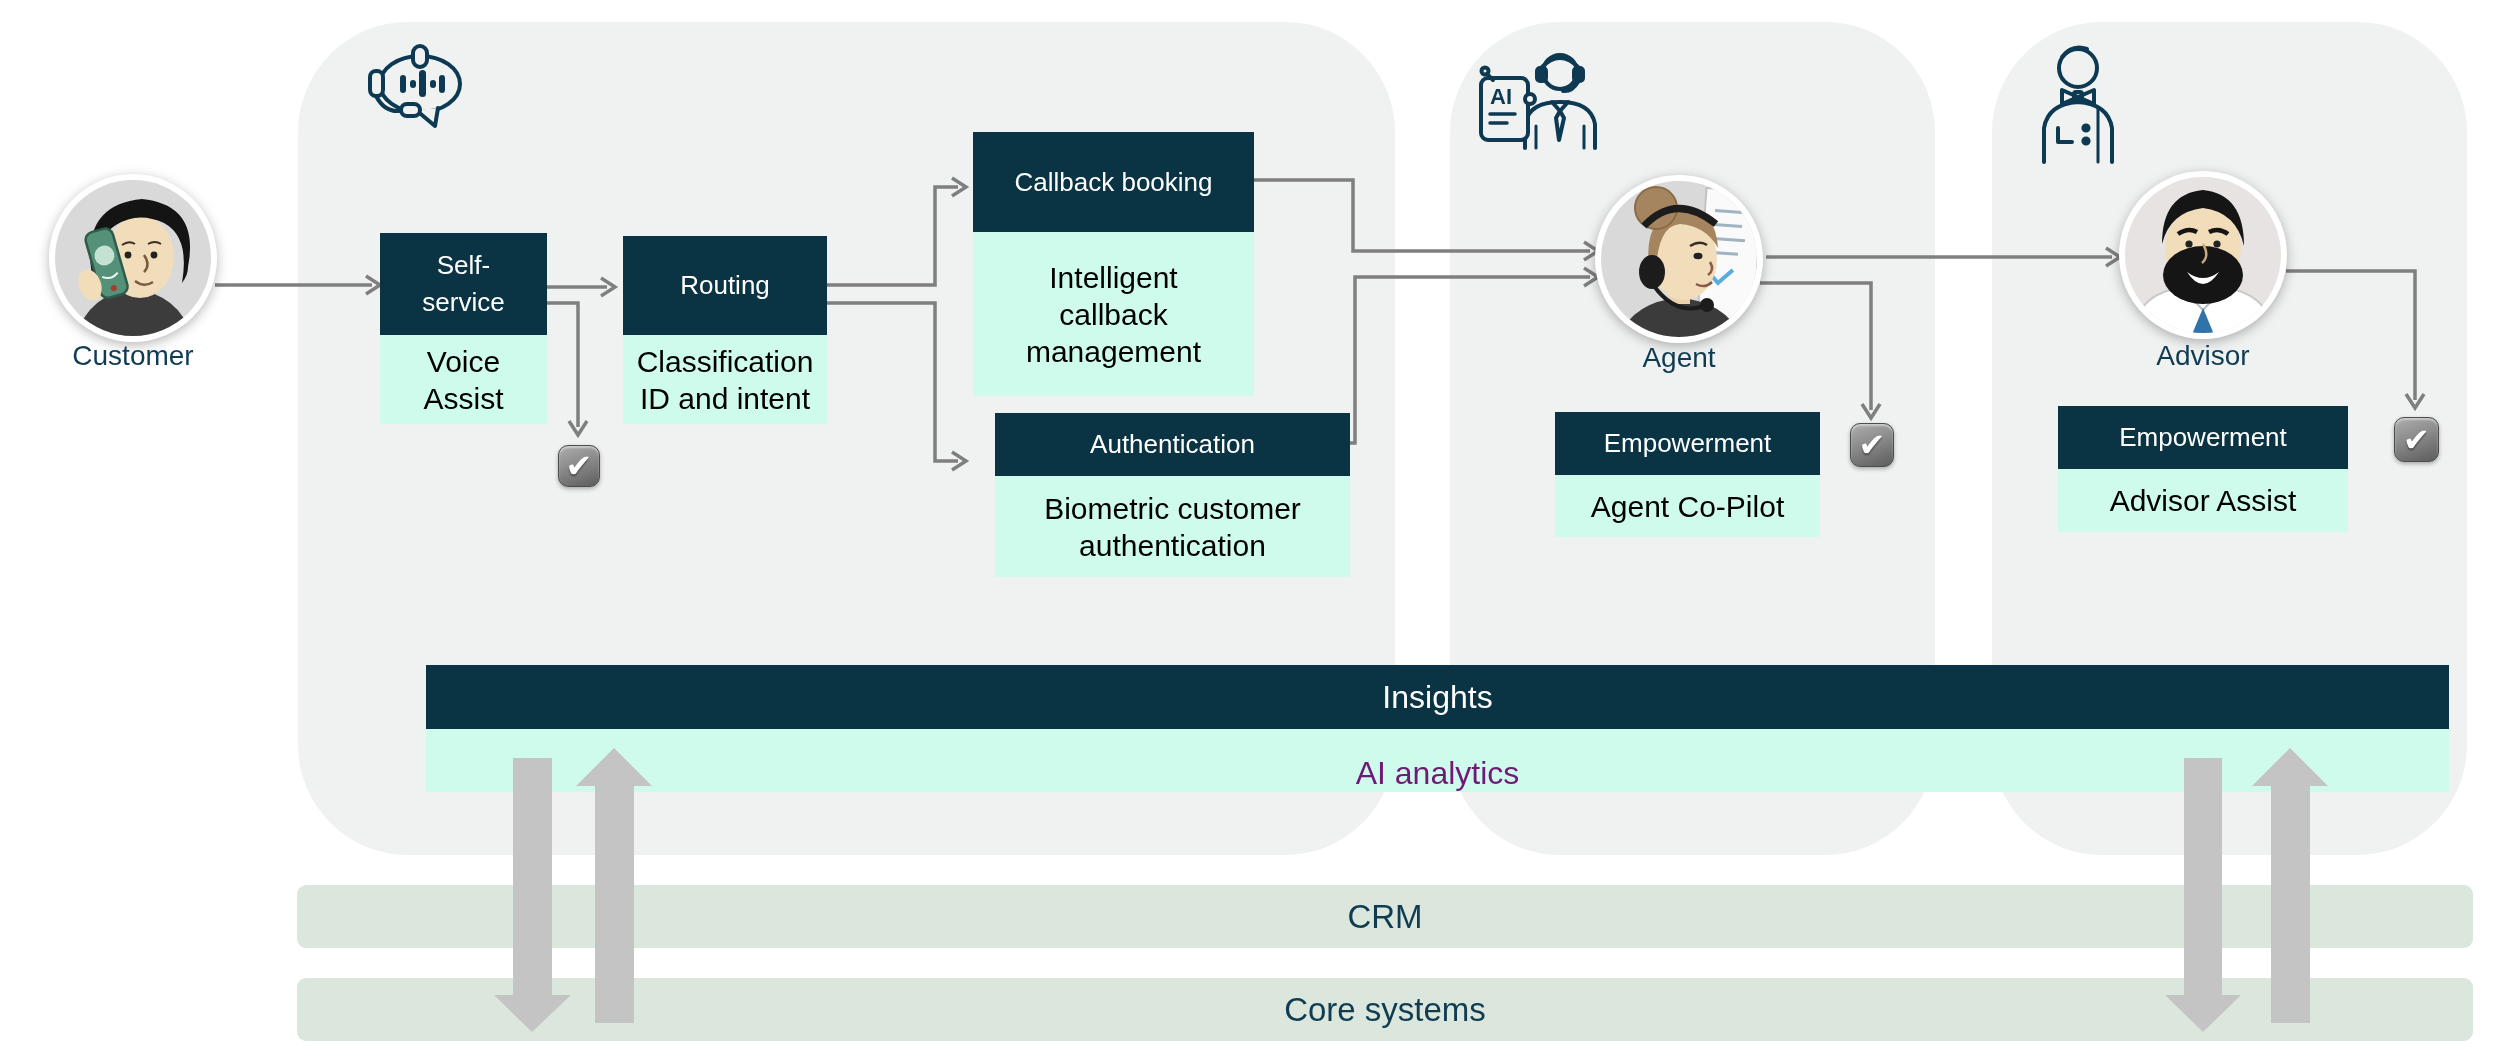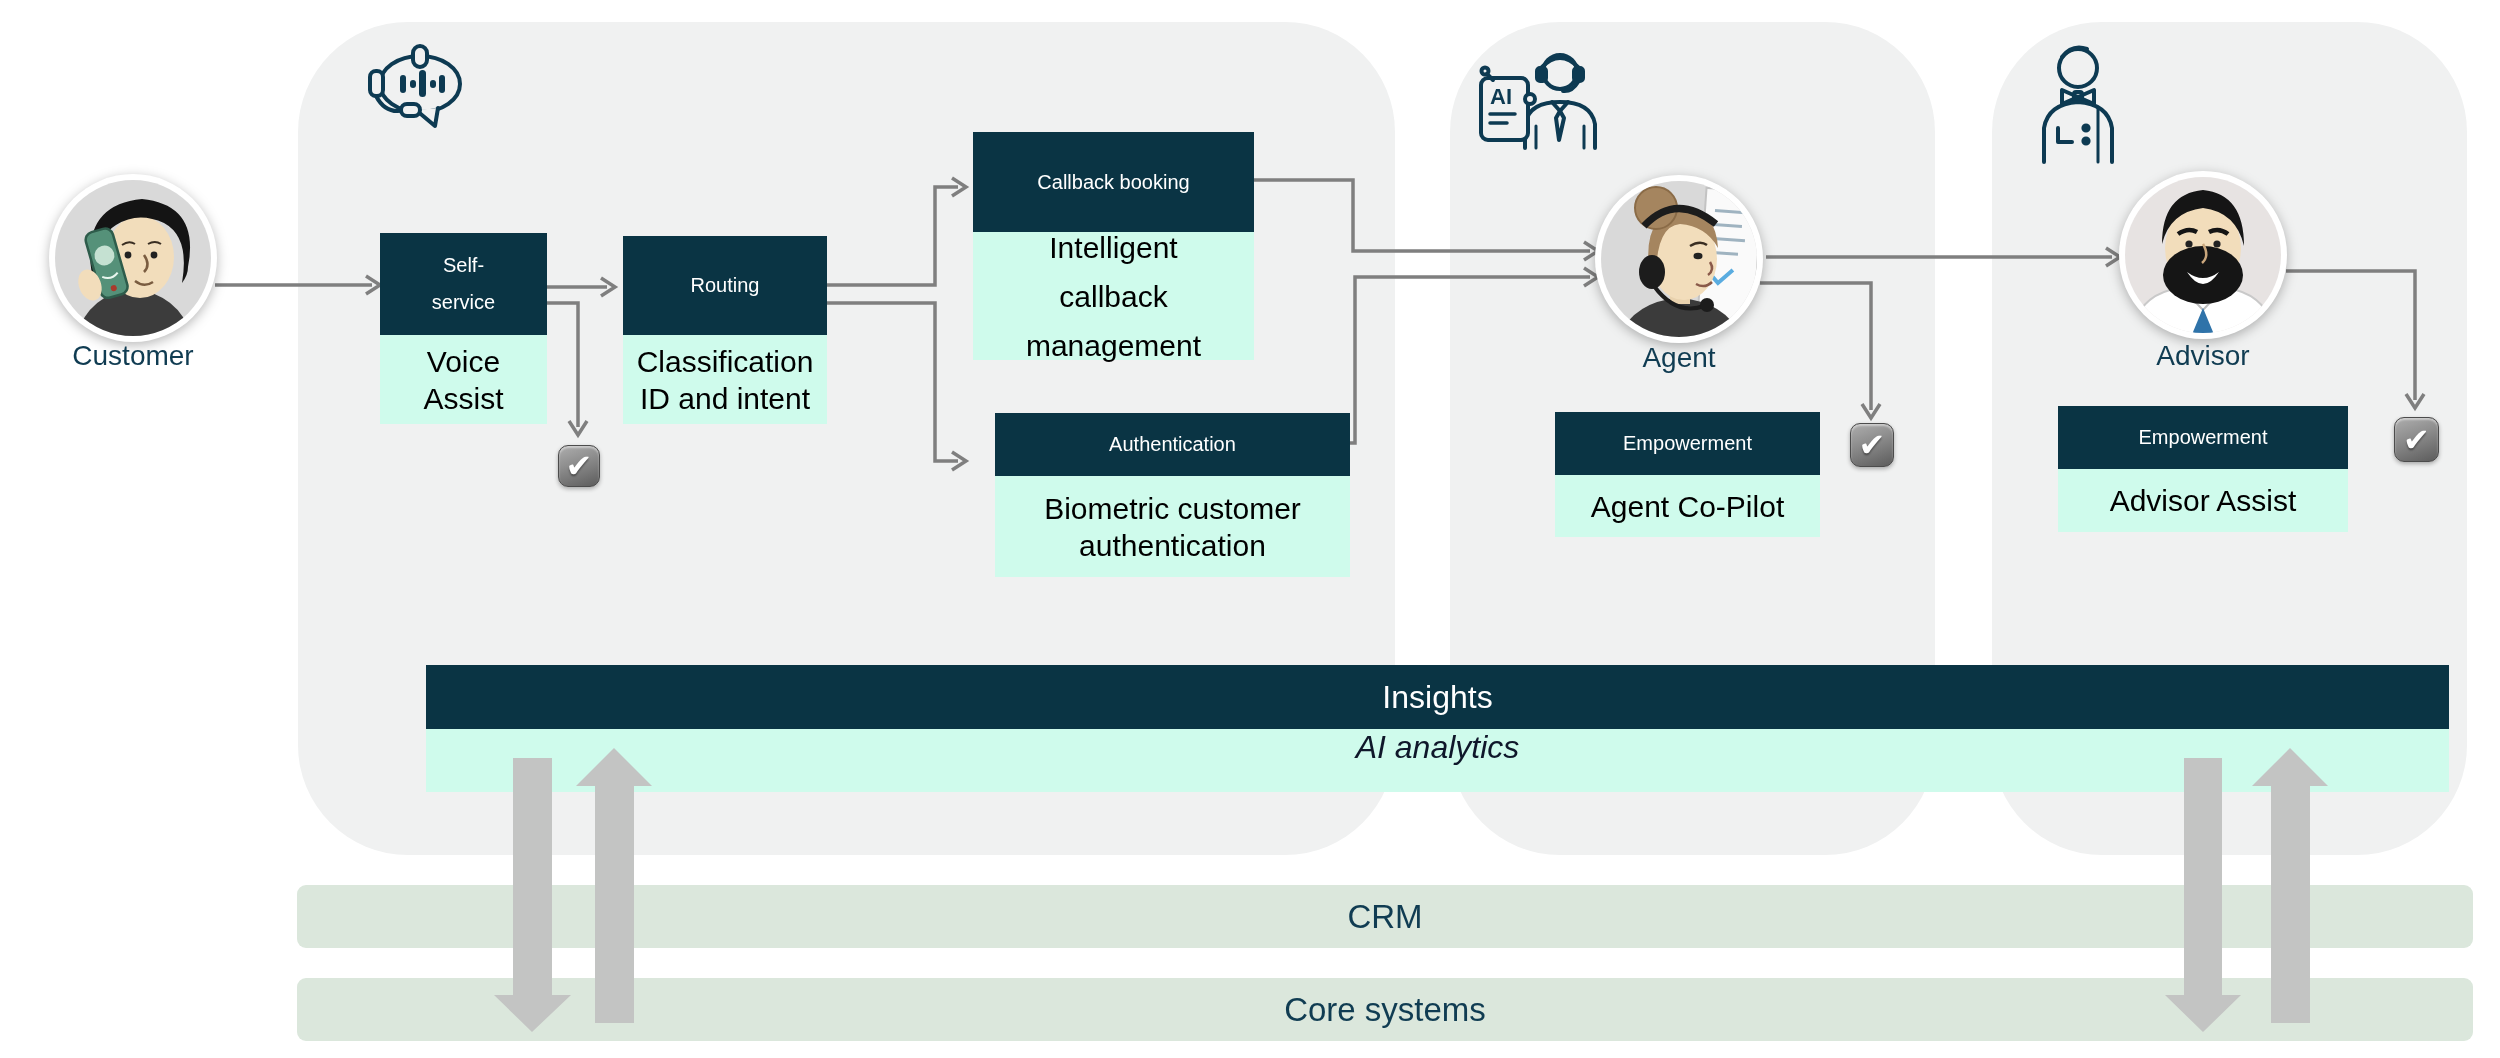--- a/index.html
+++ b/index.html
@@ -6,27 +6,27 @@
     --navy:#0a3444; --mint:#cffbec; --panel:#f0f1f1; --sage:#dbe7dc;
     --flow:#c3c4c3; --line:#7f7f7f; --label:#103c52; --icon:#0d3a52;
   }
   html,body{margin:0;padding:0;background:#fff;}
   #stage{
     position:relative;width:2500px;height:1058px;background:#fff;overflow:hidden;
     font-family:"Liberation Sans","DejaVu Sans",sans-serif;
   }
   .panel{position:absolute;background:var(--panel);border-radius:110px;}
   .bar-navy{background:var(--navy);color:#fff;display:flex;align-items:center;justify-content:center;}
-  .bar-mint{background:var(--mint);color:#0f172a;display:flex;align-items:flex-start;justify-content:center;font-style:italic;}
+  .bar-mint{background:var(--mint);color:#701a75;display:flex;align-items:flex-end;justify-content:center;}
   .hbar{position:absolute;font-size:32px;}
   .sagebar{position:absolute;background:var(--sage);color:var(--label);
     display:flex;align-items:center;justify-content:center;font-size:33px;border-radius:9px;}
   .flow-box{position:absolute;text-align:center;}
   .box-title{background:var(--navy);color:#fff;display:flex;flex-direction:column;
-    align-items:center;justify-content:center;font-size:20px;line-height:37px;}
+    align-items:center;justify-content:center;font-size:26px;line-height:37px;}
   .box-sub{background:var(--mint);color:#000;display:flex;flex-direction:column;
     align-items:center;justify-content:center;font-size:30px;line-height:37px;}
   .actor-label{position:absolute;width:220px;text-align:center;color:var(--label);font-size:28px;}
   .avatar{position:absolute;filter:drop-shadow(0 3px 6px rgba(0,0,0,.28));}
   .check-badge{position:absolute;border-radius:10px;border:1px solid #4c4c4c;
     background:linear-gradient(160deg,#aeaeae 0%,#8f8f8f 40%,#5c5c5c 100%);
     box-shadow:inset 0 2px 2px rgba(255,255,255,.45), 0 2px 4px rgba(0,0,0,.3);
     display:flex;align-items:center;justify-content:center;
     color:#fff;font-size:32px;font-weight:bold;text-shadow:0 2px 2px rgba(0,0,0,.4);}
   .picon{position:absolute;}
@@ -117,21 +117,21 @@
     <div class="box-sub" style="height:89px;">
       <span>Classification</span>
       <span>ID and intent</span>
     </div>
   </div>
 
   <div class="flow-box" style="left:973px;top:132px;width:281px;">
     <div class="box-title" style="height:100px;">
       <span>Callback booking</span>
     </div>
-    <div class="box-sub" style="height:128px;gap:12px;">
+    <div class="box-sub" style="height:164px;">
       <span>Intelligent</span>
       <span>callback</span>
       <span>management</span>
     </div>
   </div>
 
   <div class="flow-box" style="left:968px;top:413px;width:355px;margin-left:27px;">
     <div class="box-title" style="height:63px;">
       <span>Authentication</span>
     </div>

